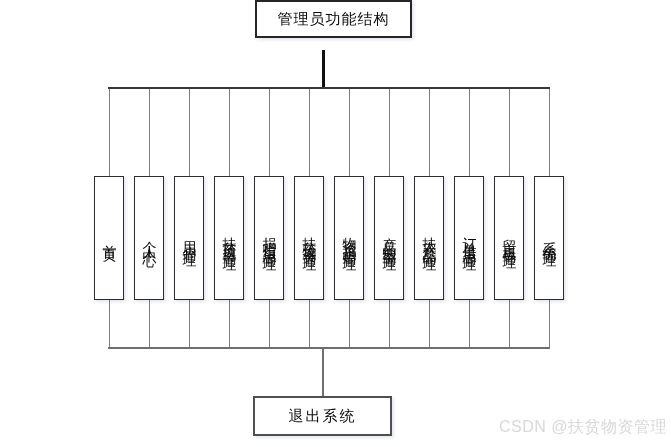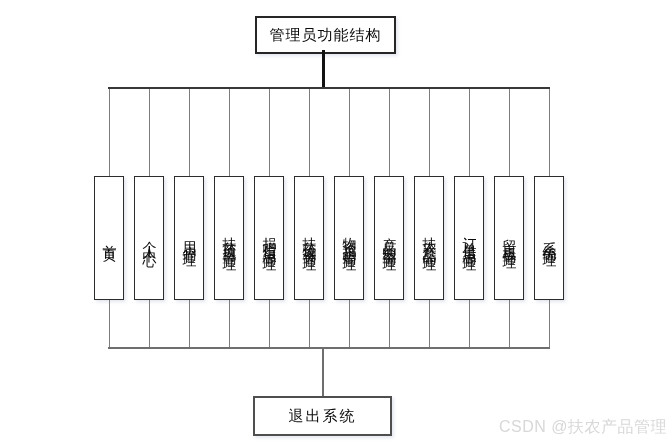--- a/index.html
+++ b/index.html
@@ -19,22 +19,22 @@
   .node-box {
     position: absolute;
     background: #ffffff;
     box-sizing: border-box;
     display: flex;
     align-items: center;
     justify-content: center;
     color: #0a0a0a;
   }
   #root-box {
-    left: 255px; top: 16px;
-    width: 141px; height: 38px;
+    left: 255px; top: 0;
+    width: 157px; height: 38px;
     border: 2px solid #262626;
     font-size: 15px;
     letter-spacing: 1px;
     box-shadow: 2px 2px 3px rgba(208,214,228,0.55);
   }
   #exit-box {
     left: 253px; top: 396px;
     width: 139px; height: 40px;
     border: 2px solid #4f4f4f;
     font-size: 15px;
@@ -161,15 +161,15 @@
       <div class="line drop-bottom" style="left: 548.5px;"></div>
     </div>
 
   <div id="rail-bottom" class="line"></div>
   <div id="stem-bottom" class="line"></div>
 
   <div id="exit-box" class="node-box">
     <span>退出系统</span>
   </div>
 
-  <div id="watermark">CSDN @扶农产品管理</div>
+  <div id="watermark">CSDN @扶贫物资管理</div>
 
 </div>
 
 </body></html>

